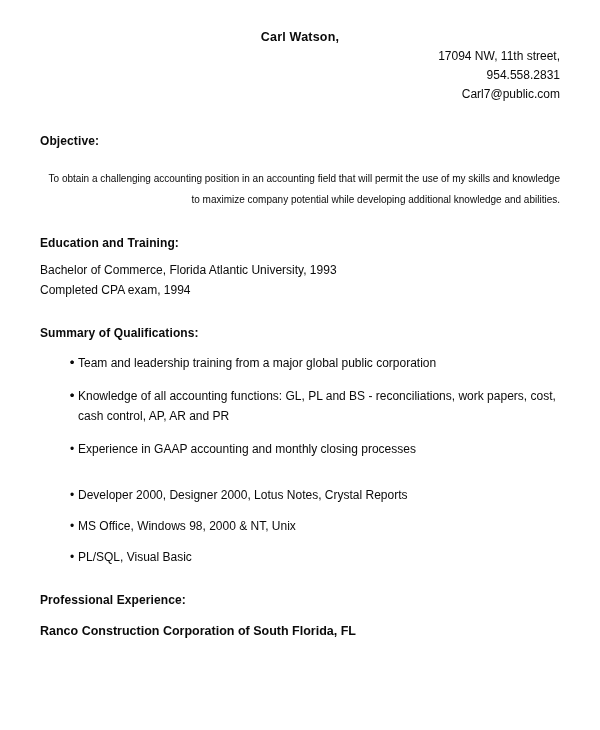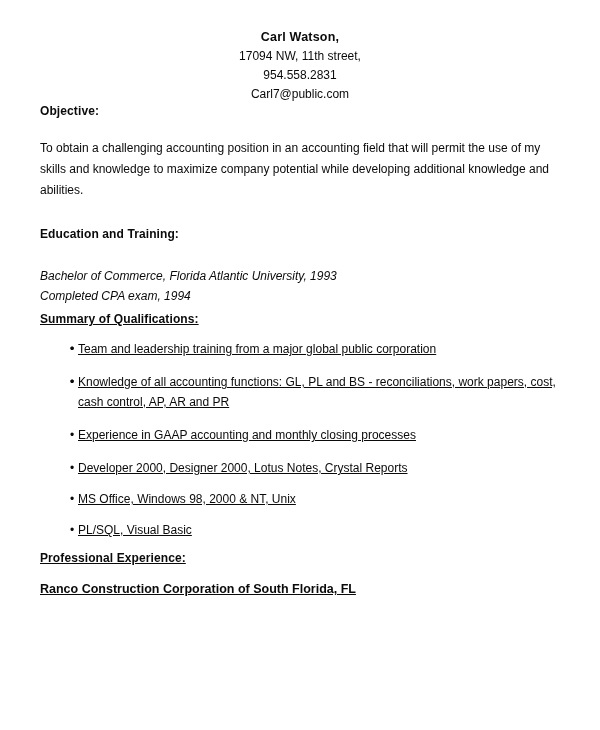--- a/index.html
+++ b/index.html
@@ -16,49 +16,50 @@
   }
   .page {
     width: 600px;
     height: 730px;
     box-sizing: border-box;
     padding: 28px 40px 0 40px;
     position: relative;
   }
   .header {
     text-align: center;
+    margin-bottom: 30px;
   }
   .header .name {
     font-size: 12.5px;
     font-weight: bold;
     line-height: 19px;
     letter-spacing: 0.2px;
   }
   .header .line {
     font-size: 12px;
     line-height: 19px;
+    text-align: right;
   }
   .section-title {
     font-size: 12px;
     font-weight: bold;
     margin: 0 0 6px 0;
     letter-spacing: 0.1px;
   }
   .gap-before {
     margin-top: 26px;
   }
   .gap-before-sm {
-    margin-top: 6px;
-    text-decoration: underline;
+    margin-top: 26px;
   }
   .para {
-    font-size: 12px;
+    font-size: 10px;
     line-height: 21px;
     margin: 0 0 0 0;
-    text-align: left;
+    text-align: right;
   }
   .plain-line {
     font-size: 12px;
     line-height: 20px;
   }
   .bullets {
     margin: 4px 0 0 0;
     padding: 0;
     list-style: none;
   }
@@ -74,22 +75,21 @@
     left: 30px;
     top: 0;
   }
   .bullets.tight li {
     margin-bottom: 11px;
   }
   .obj-block {
     margin-top: 20px;
   }
   .edu-lines {
-    margin-top: 25px;
-    font-style: italic;
+    margin-top: 10px;
   }
   .exp-company {
     font-size: 12.5px;
     font-weight: bold;
     margin-top: 14px;
     line-height: 20px;
   }
 </style>
 </head>
 <body>

